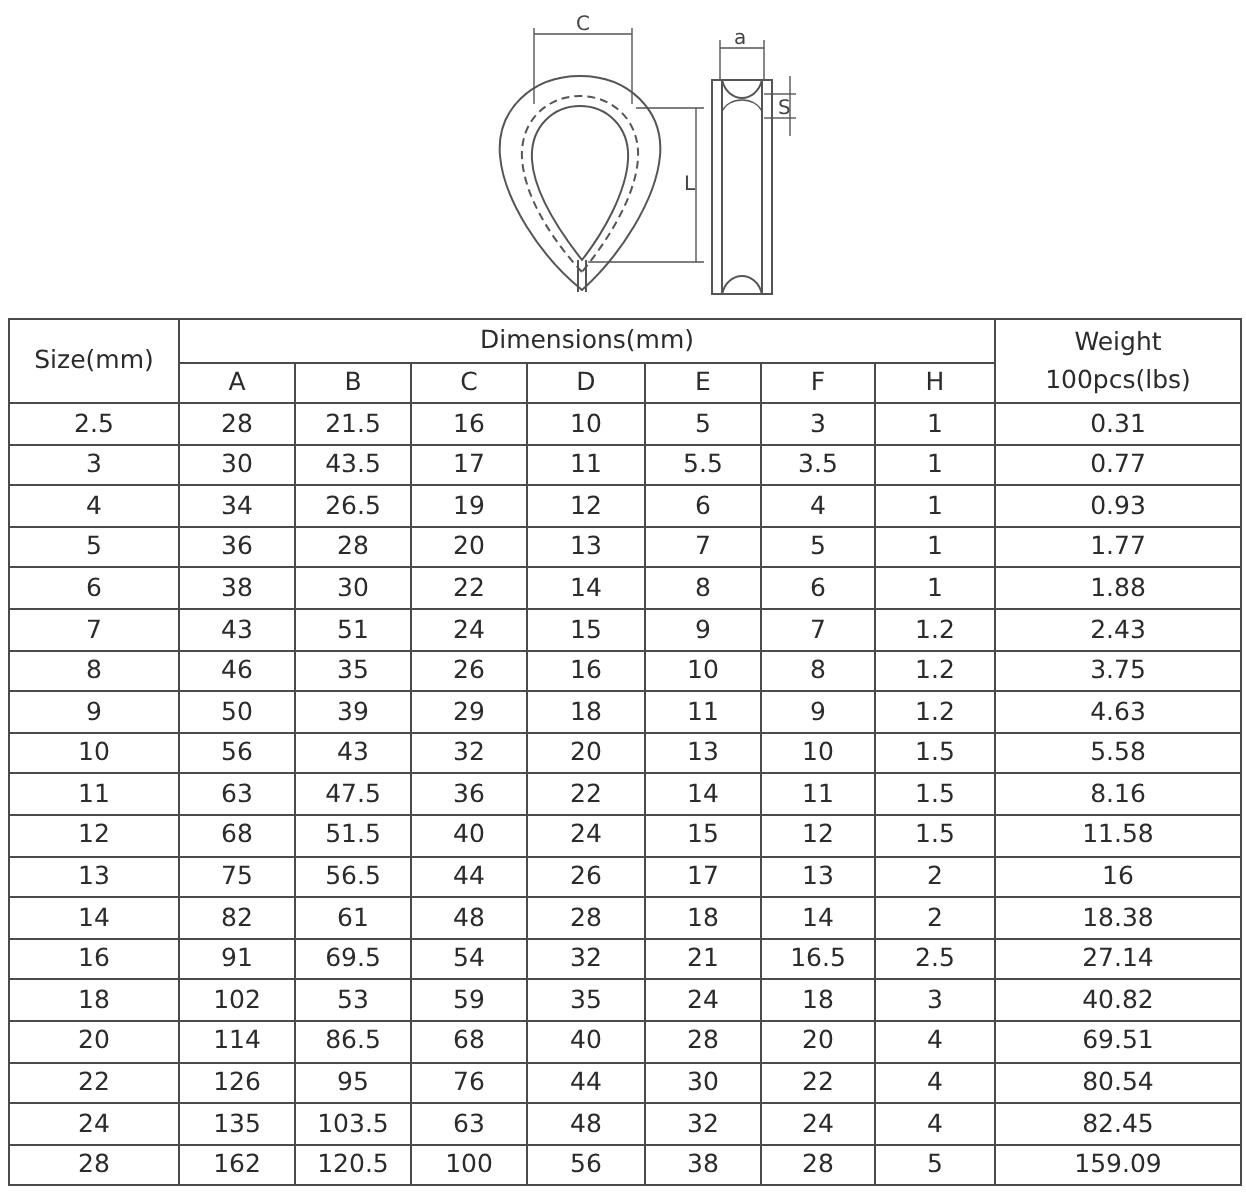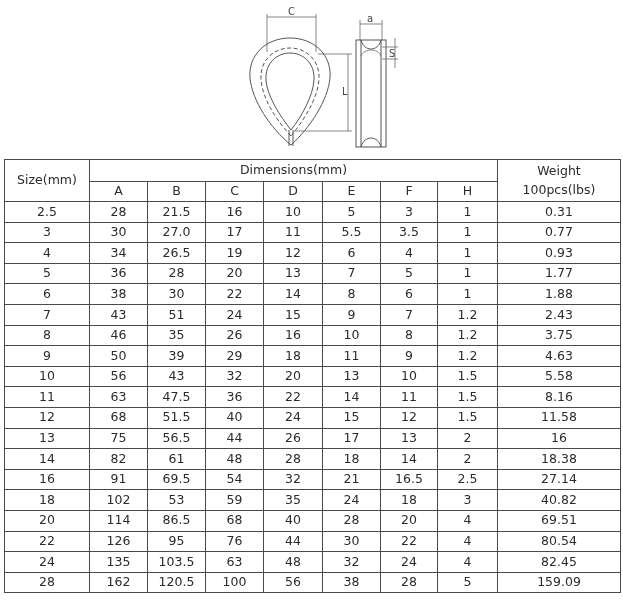--- a/index.html
+++ b/index.html
@@ -103,21 +103,21 @@
         <td>16</td>
         <td>10</td>
         <td>5</td>
         <td>3</td>
         <td>1</td>
         <td>0.31</td>
       </tr>
       <tr>
         <td>3</td>
         <td>30</td>
-        <td>27.0</td>
+        <td>43.5</td>
         <td>17</td>
         <td>11</td>
         <td>5.5</td>
         <td>3.5</td>
         <td>1</td>
         <td>0.77</td>
       </tr>
       <tr>
         <td>4</td>
         <td>34</td>

